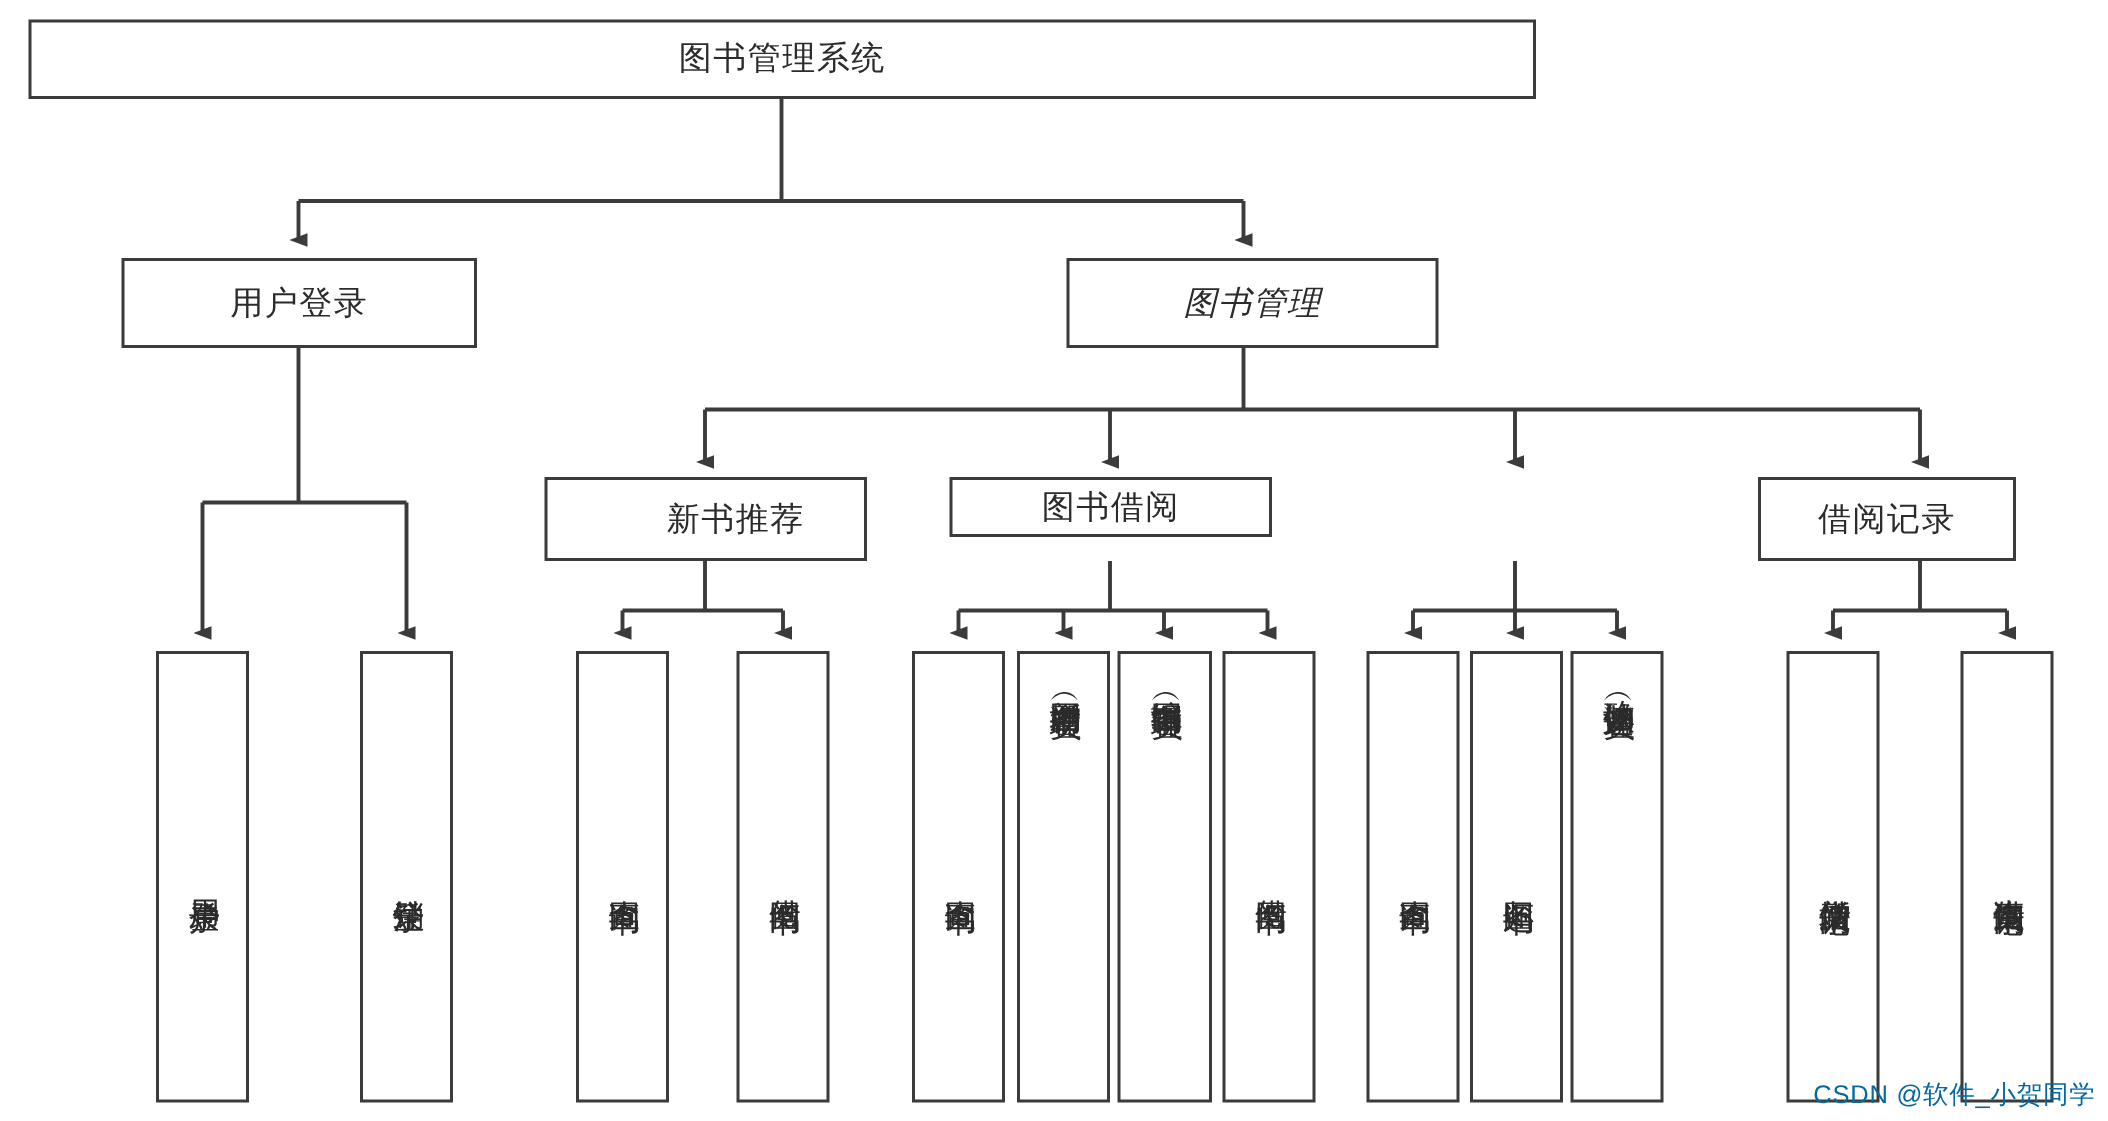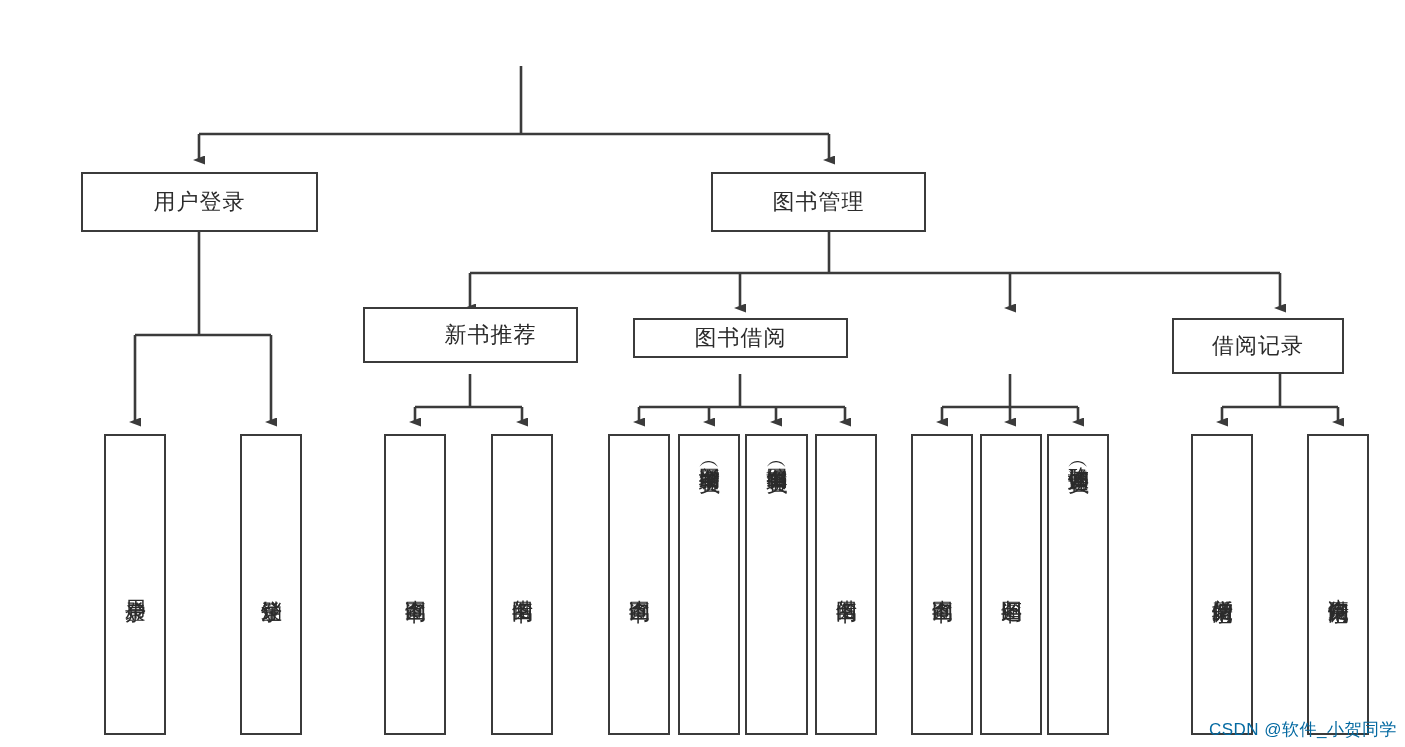--- a/index.html
+++ b/index.html
@@ -117,29 +117,32 @@
       <path d="M1010,407 L1010,422" marker-end="url(#arrow)"></path>
       <path d="M1078,407 L1078,422" marker-end="url(#arrow)"></path>
 
       <path d="M1280,374 L1280,407"></path>
       <path d="M1222,407 L1338,407"></path>
       <path d="M1222,407 L1222,422" marker-end="url(#arrow)"></path>
       <path d="M1338,407 L1338,422" marker-end="url(#arrow)"></path>
     </g>
   </svg>
 
+  <div class="node h" style="left:19px; top:13px; width:1005px; height:53px;">
+    <span class="lbl">图书管理系统</span>
+  </div>
 
   <div class="node h" style="left:81px; top:172px; width:237px; height:60px;">
     <span class="lbl">用户登录</span>
   </div>
-  <div class="node h" style="left:711px; top:172px; width:215px; height:60px;">
+  <div class="node h" style="left:711px; top:172px; width:248px; height:60px;font-style:italic;">
     <span class="lbl">图书管理</span>
   </div>
 
-  <div class="node h" style="left:363px; top:307px; width:215px; height:56px;padding-left:40px;">
+  <div class="node h" style="left:363px; top:318px; width:215px; height:56px;padding-left:40px;">
     <span class="lbl">新书推荐</span>
   </div>
   <div class="node h" style="left:633px; top:318px; width:215px; height:40px;">
     <span class="lbl">图书借阅</span>
   </div>
   <div class="node h" style="left:1172px; top:318px; width:172px; height:56px;">
     <span class="lbl">借阅记录</span>
   </div>
 
   <div class="node v centered" style="left:104px; top:434px; width:62px; height:301px;">

